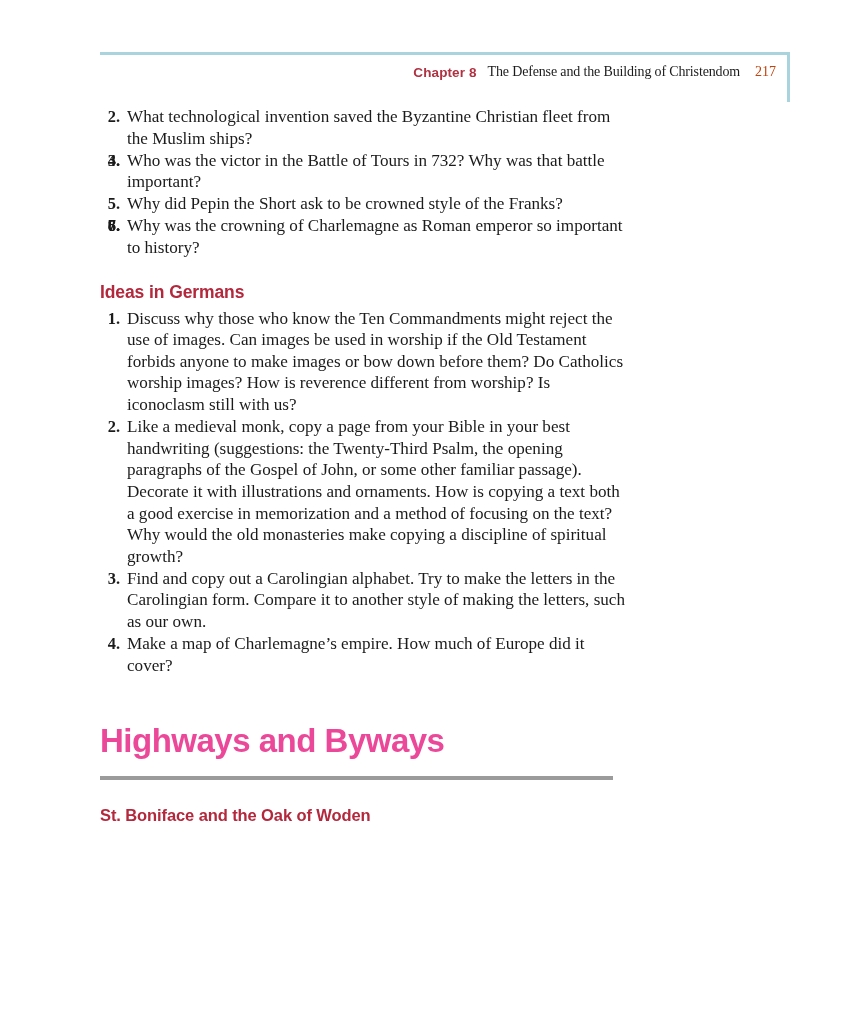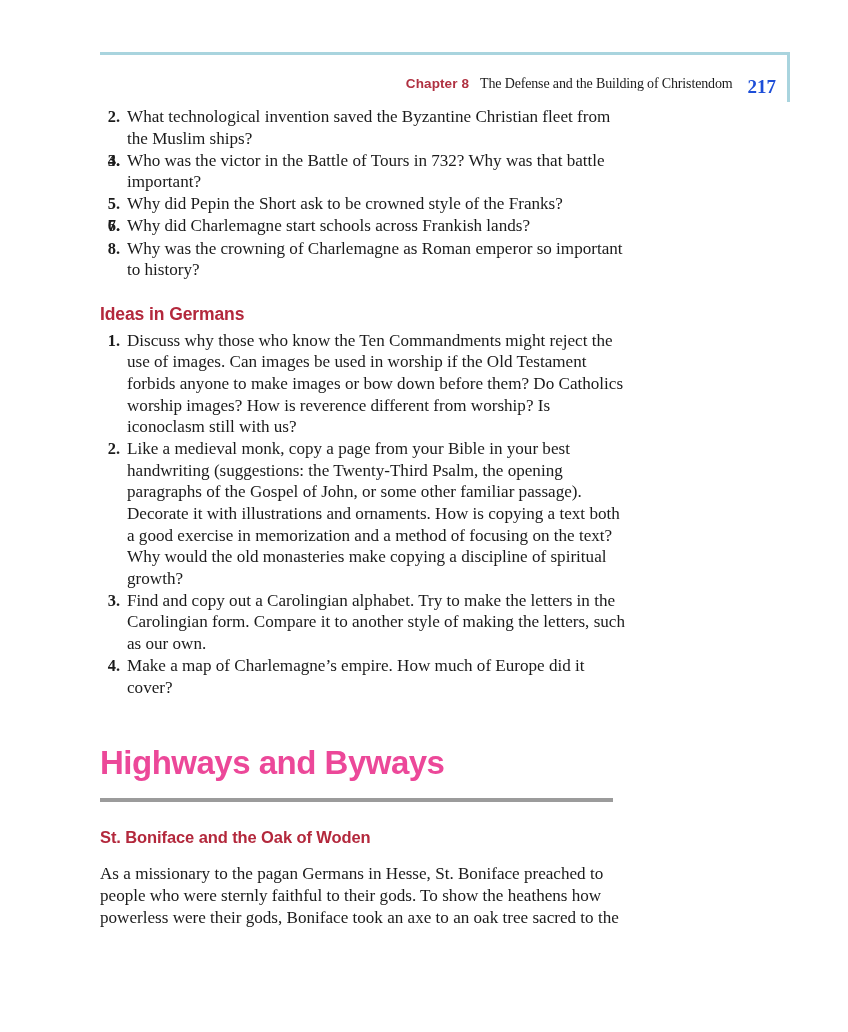--- a/index.html
+++ b/index.html
@@ -39,44 +39,44 @@
     position: absolute;
     right: 0px;
     top: 0px;
     width: 3px;
     height: 50px;
     background: #a9d4de;
   }
   .header-line {
     position: absolute;
     right: 14px;
-    top: 24px;
+    top: 12px;
     white-space: nowrap;
     display: flex;
-    align-items: flex-start;
+    align-items: flex-end;
   }
   .chapter-label {
     font-family: "Liberation Sans", sans-serif;
     font-weight: bold;
     font-size: 13.5px;
     color: #b03141;
     letter-spacing: 0.1px;
   }
   .chapter-title {
     font-family: "Liberation Serif", serif;
     font-size: 14px;
     color: #1b1b1b;
     margin-left: 11px;
     letter-spacing: -0.15px;
   }
   .page-number {
     font-family: "Liberation Serif", serif;
-    font-weight: bold;
-    font-size: 19px;
-    color: #1d4ed8;
+    font-weight: normal;
+    font-size: 14px;
+    color: #c2410c;
     margin-left: 15px;
   }
 
   
   .content {
     position: absolute;
     left: 100px;
     top: 106px;
     width: 530px;
   }
@@ -180,21 +180,20 @@
       </li>
       <li>
         <span class="num">5.</span>
         <span>Why did Pepin the Short ask to be crowned style of the Franks?</span>
       </li>
       <li>
         <span class="num">6.</span>
       </li>
       <li>
         <span class="num">7.</span>
-        <span>Why did Charlemagne start schools across Frankish lands?</span>
       </li>
       <li>
         <span class="num">8.</span>
         <span>Why was the crowning of Charlemagne as Roman emperor so important to history?</span>
       </li>
     </ol>
 
     <div class="ideas-heading">Ideas in Germans</div>
 
     <ol class="qlist">
@@ -213,16 +212,15 @@
       <li>
         <span class="num">4.</span>
         <span>Make a map of Charlemagne’s empire. How much of Europe did it cover?</span>
       </li>
     </ol>
 
     <div class="hw-heading">Highways and Byways</div>
     <div class="hw-rule"></div>
 
     <div class="sub-heading">St. Boniface and the Oak of Woden</div>
-    <p class="body-para">As a missionary to the pagan Germans in Hesse, St. Boniface preached to people who were sternly faithful to their gods. To show the heathens how powerless were their gods, Boniface took an axe to an oak tree sacred to the</p>
 
   </div>
 </div>
 
 </body></html>

